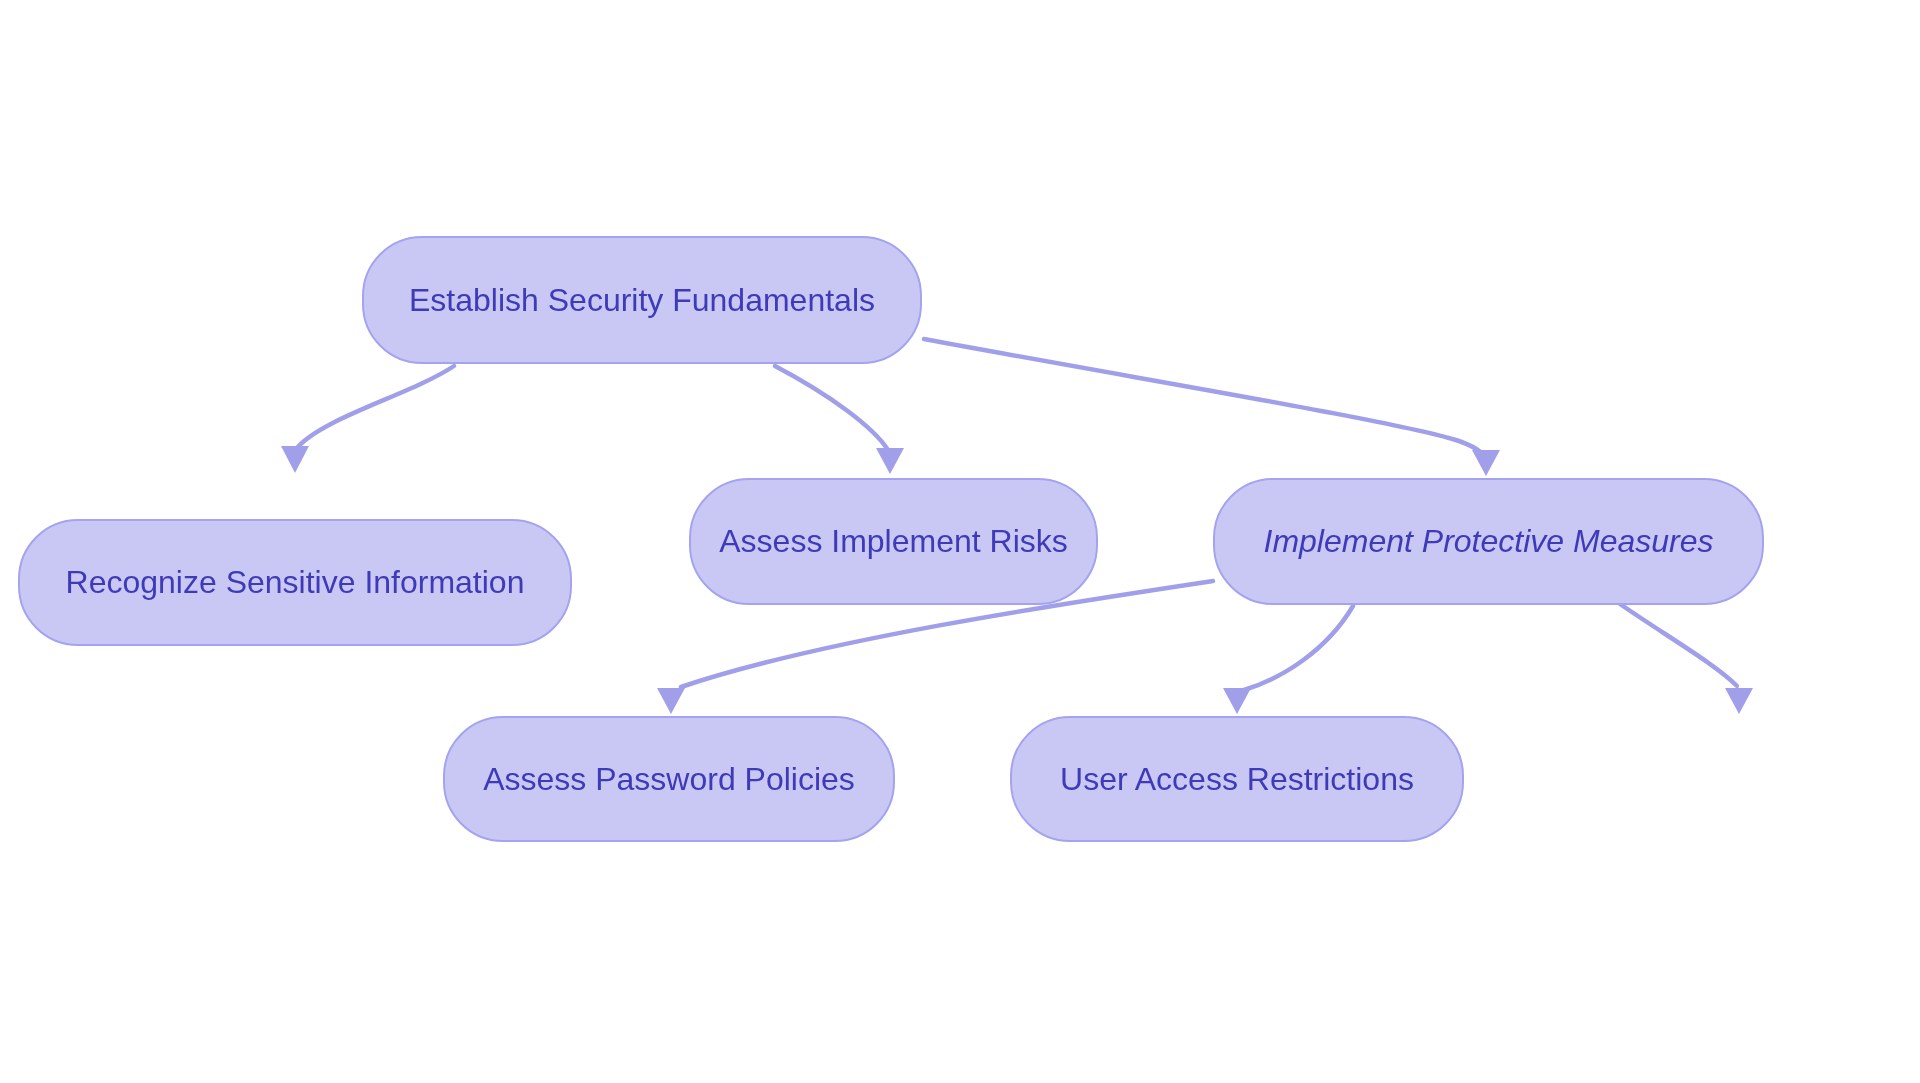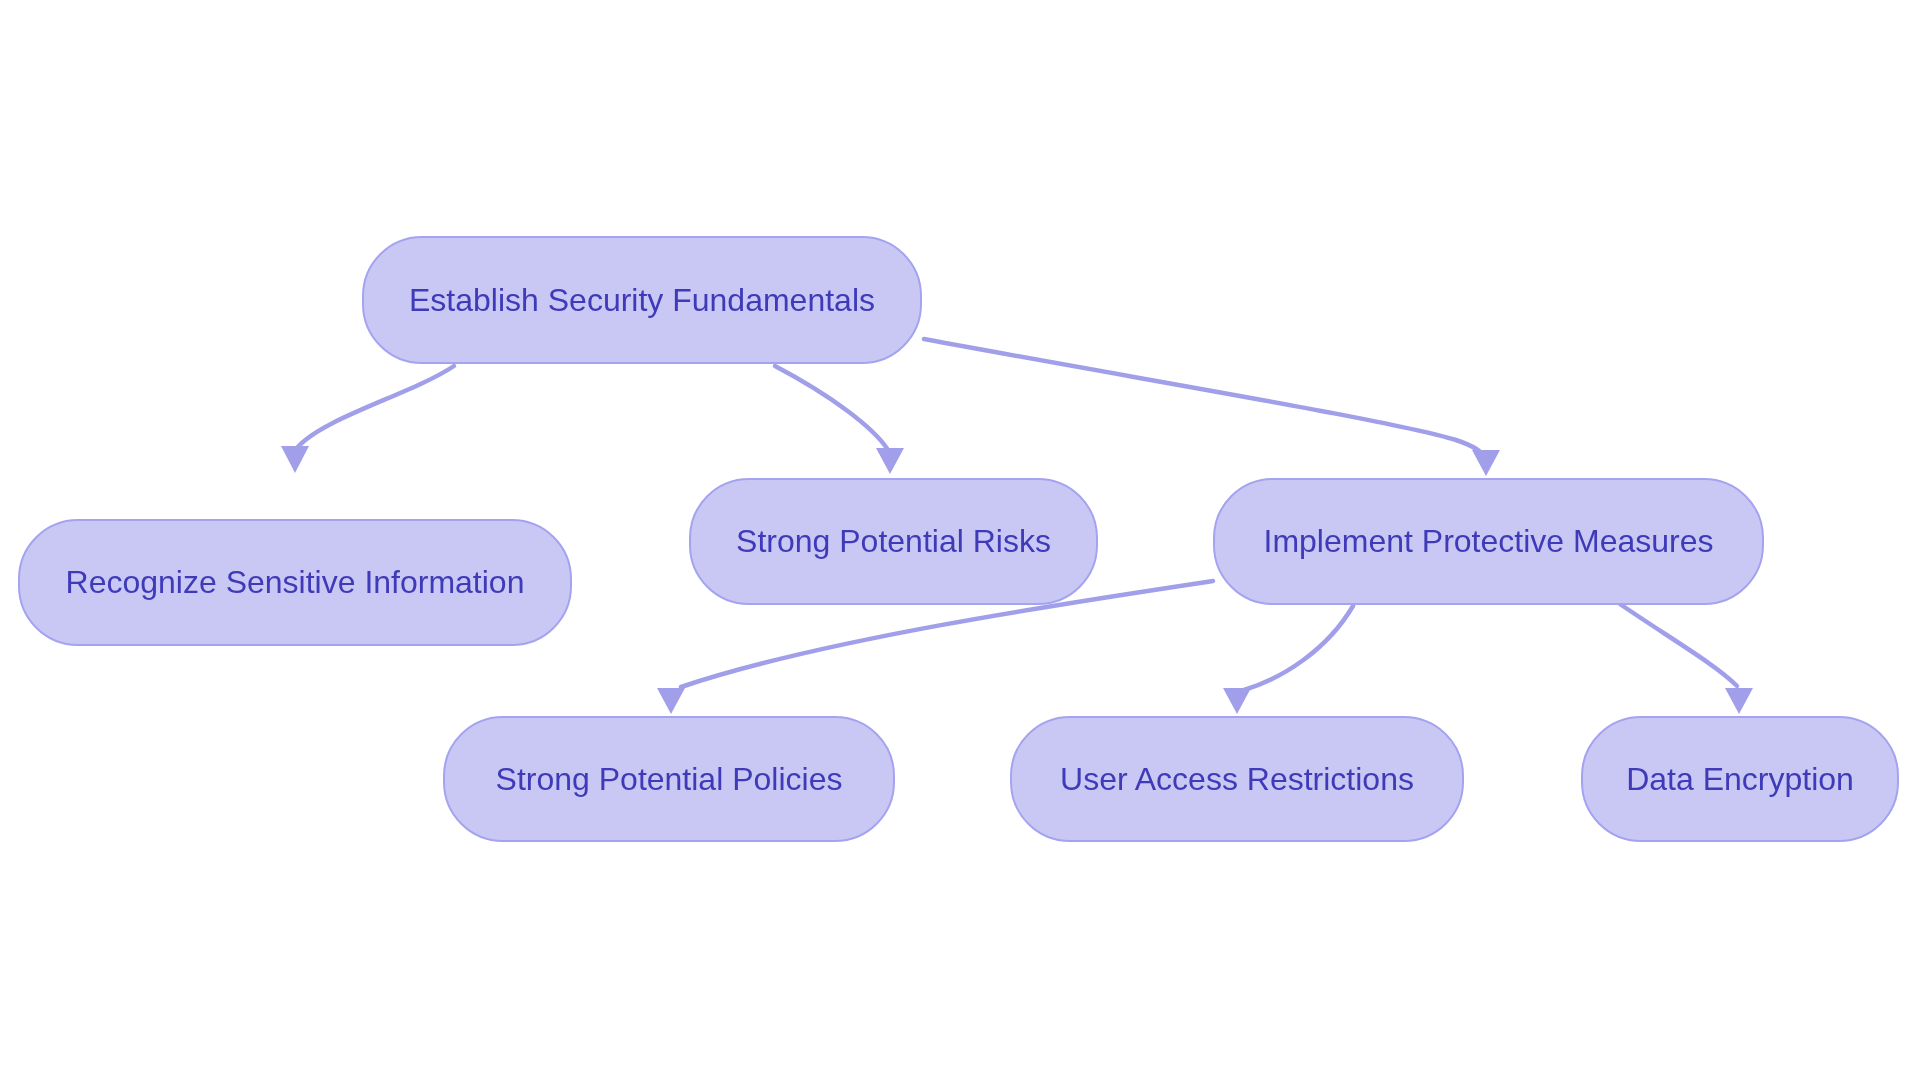--- a/index.html
+++ b/index.html
@@ -85,23 +85,22 @@
     <g>
       <path class="edge-line" d="M 1620 604 C 1668 637 1715 664 1737 686"></path>
       <polygon class="arrowhead" points="1725,688 1753,688 1739,714"></polygon>
     </g>
   </svg>
 
   <div class="node" style="left:362px; top:236px; width:560px; height:128px;">Establish Security Fundamentals</div>
 
   <div class="node" style="left:18px; top:478px; width:554px; height:127px;margin-top:41px;">Recognize Sensitive Information</div>
 
-  <div class="node" style="left:689px; top:478px; width:409px; height:127px;">Strong Potential Risks</div>
+  <div class="node" style="left:689px; top:478px; width:409px; height:127px;">Assess Implement Risks</div>
 
-  <div class="node" style="left:1213px; top:478px; width:551px; height:127px;">Implement Protective Measures</div>
+  <div class="node" style="left:1213px; top:478px; width:551px; height:127px;font-style:italic;">Implement Protective Measures</div>
 
-  <div class="node" style="left:443px; top:716px; width:452px; height:126px;">Strong Potential Policies</div>
+  <div class="node" style="left:443px; top:716px; width:452px; height:126px;">Assess Password Policies</div>
 
   <div class="node" style="left:1010px; top:716px; width:454px; height:126px;text-align:center;">User Access Restrictions</div>
 
-  <div class="node" style="left:1581px; top:716px; width:318px; height:126px;">Data Encryption</div>
 
 </div>
 
 </body></html>

